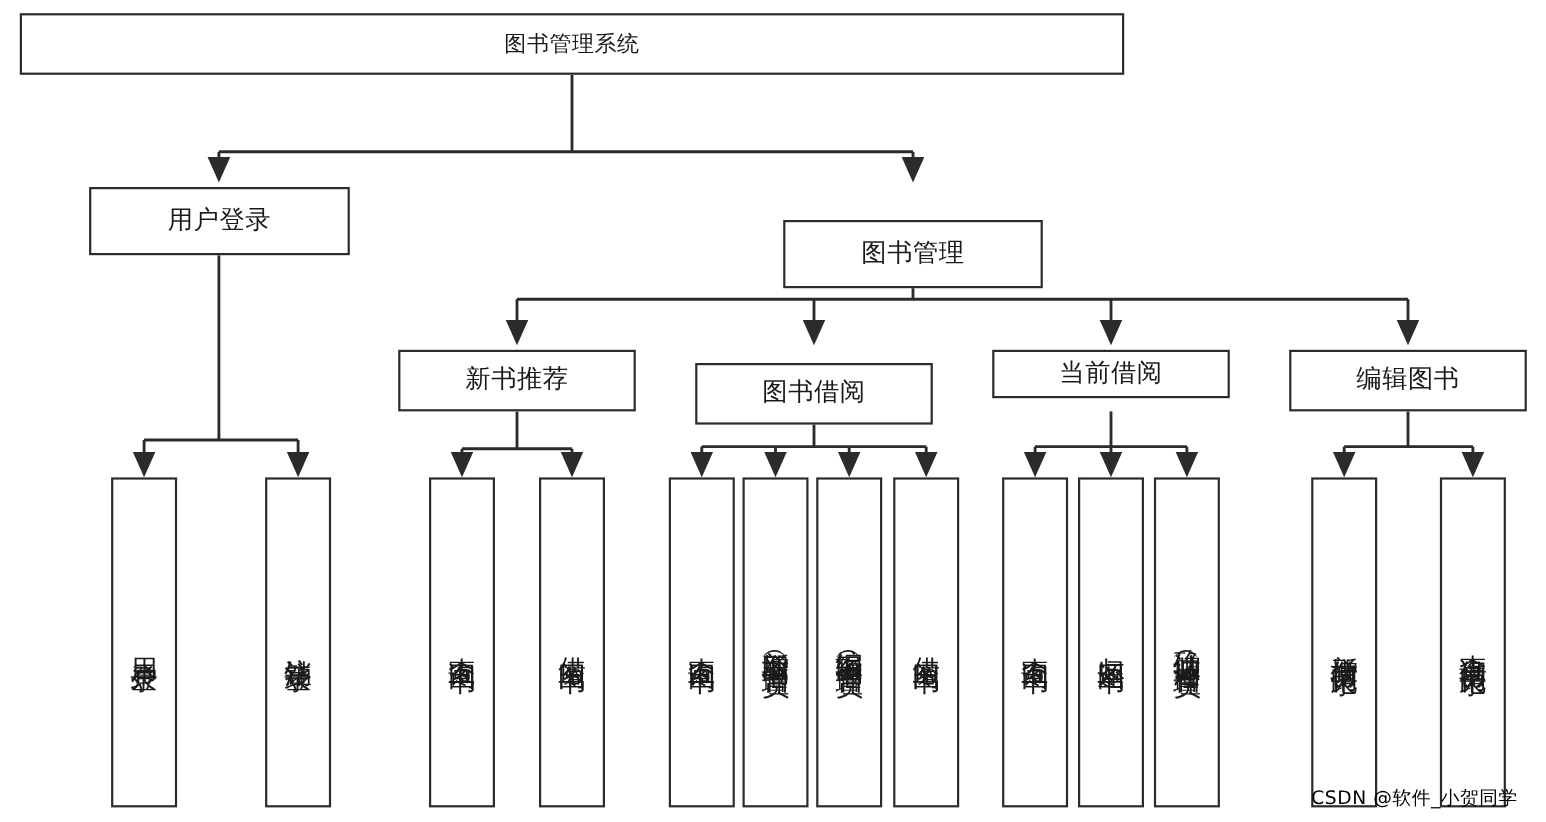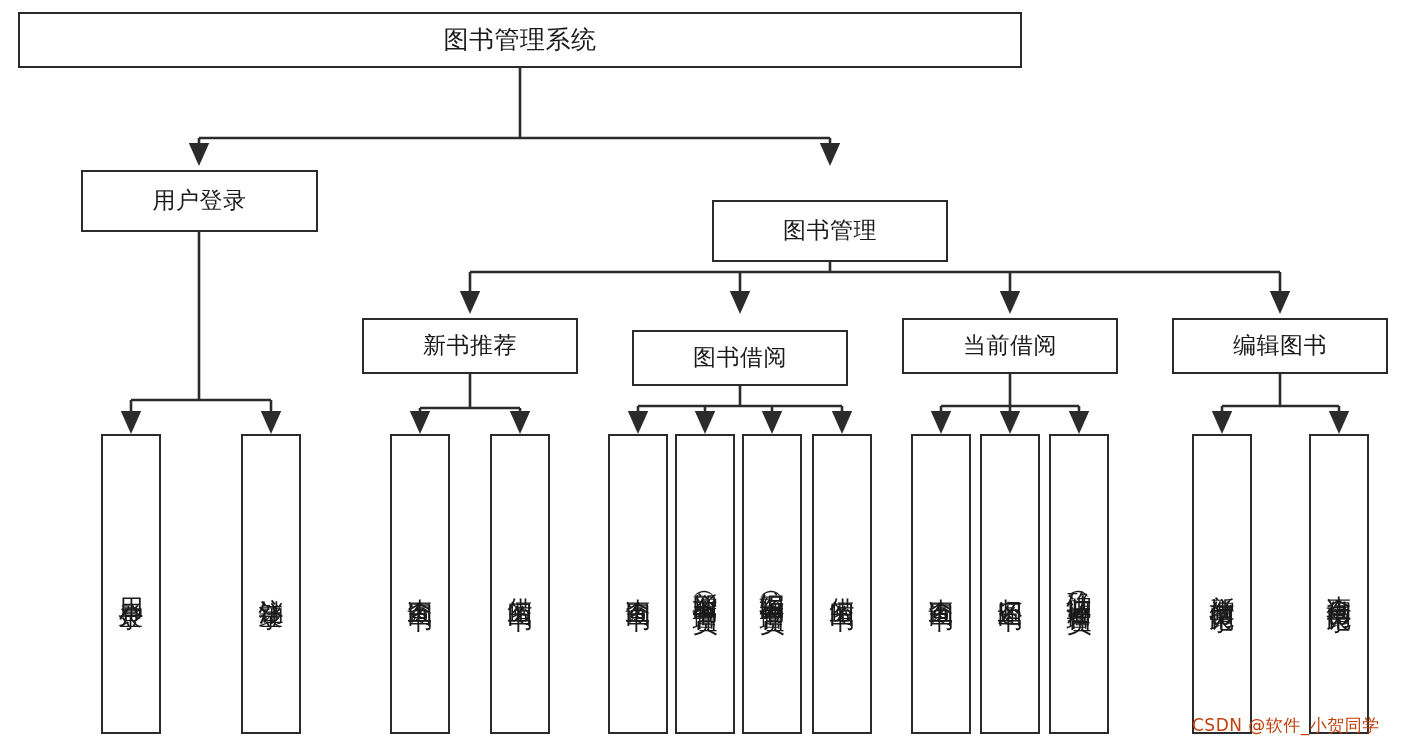--- a/index.html
+++ b/index.html
@@ -39,38 +39,38 @@
     display: block;
     text-align: center;
     line-height: 1.18;
     letter-spacing: 0.5px;
   }
   .node.horiz .label {
     writing-mode: horizontal-tb;
     font-size: 23px;
   }
   .node.root .label {
-    font-size: 25px;
+    font-size: 20px;
   }
   .node.vert {
     align-items: center;
     justify-content: center;
   }
   .node.vert .label {
     writing-mode: vertical-rl;
     text-orientation: upright;
     font-size: 25px;
     line-height: 1.0;
     letter-spacing: 3px;
     white-space: nowrap;
   }
   .watermark {
     position: absolute;
     font-size: 17px;
-    color: #c2410c;
+    color: #000000;
     white-space: nowrap;
     letter-spacing: 0.5px;
   }
 </style>
 </head>
 <body>
 
 <div id="canvas">
 
   <svg class="edges" viewBox="0 0 1405 747" xmlns="http://www.w3.org/2000/svg">
@@ -136,21 +136,21 @@
   </div>
 
   <div class="node horiz" style="left:362px; top:318px; width:216px; height:56px;">
     <span class="label">新书推荐</span>
   </div>
 
   <div class="node horiz" style="left:632px; top:330px; width:216px; height:56px;">
     <span class="label">图书借阅</span>
   </div>
 
-  <div class="node horiz" style="left:902px; top:318px; width:216px; height:56px;">
+  <div class="node horiz" style="left:902px; top:318px; width:216px; height:44px;">
     <span class="label">当前借阅</span>
   </div>
 
   <div class="node horiz" style="left:1172px; top:318px; width:216px; height:56px;">
     <span class="label">编辑图书</span>
   </div>
 
   <div class="node vert" style="left:101px; top:434px; width:60px; height:300px;">
     <span class="label">用户登录</span>
   </div>

